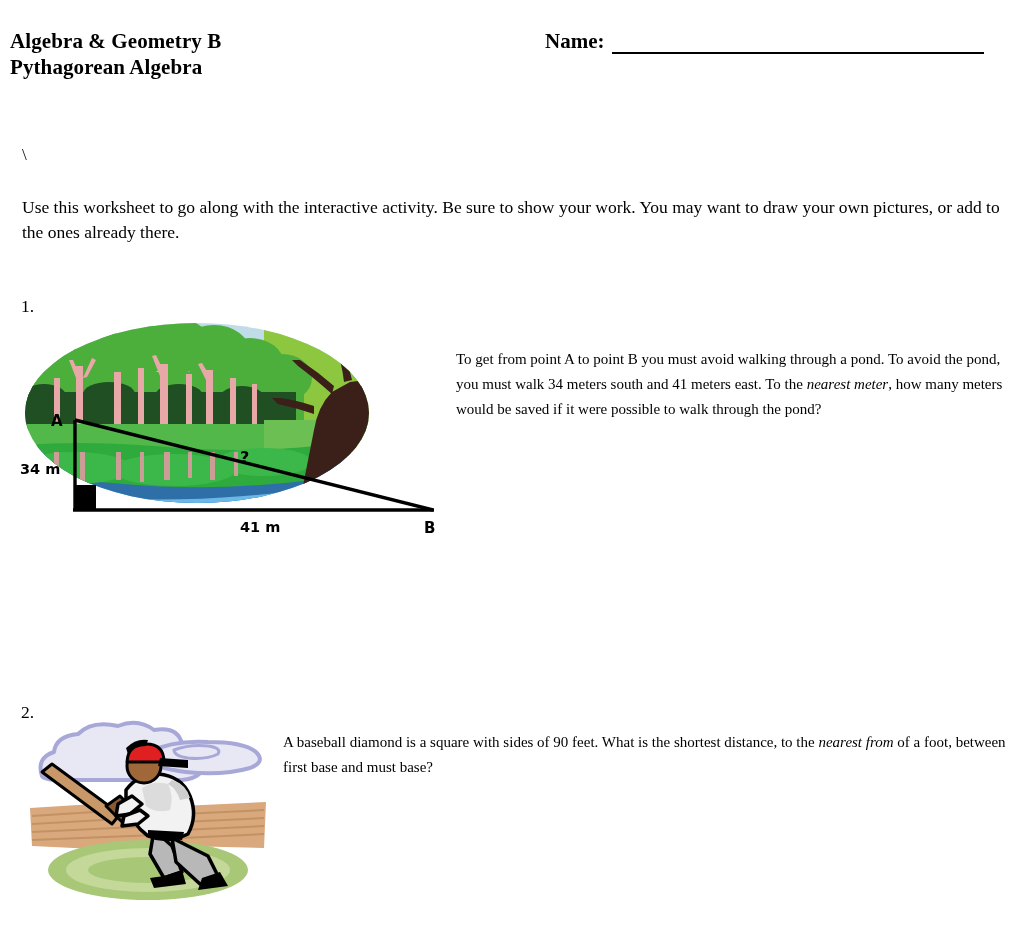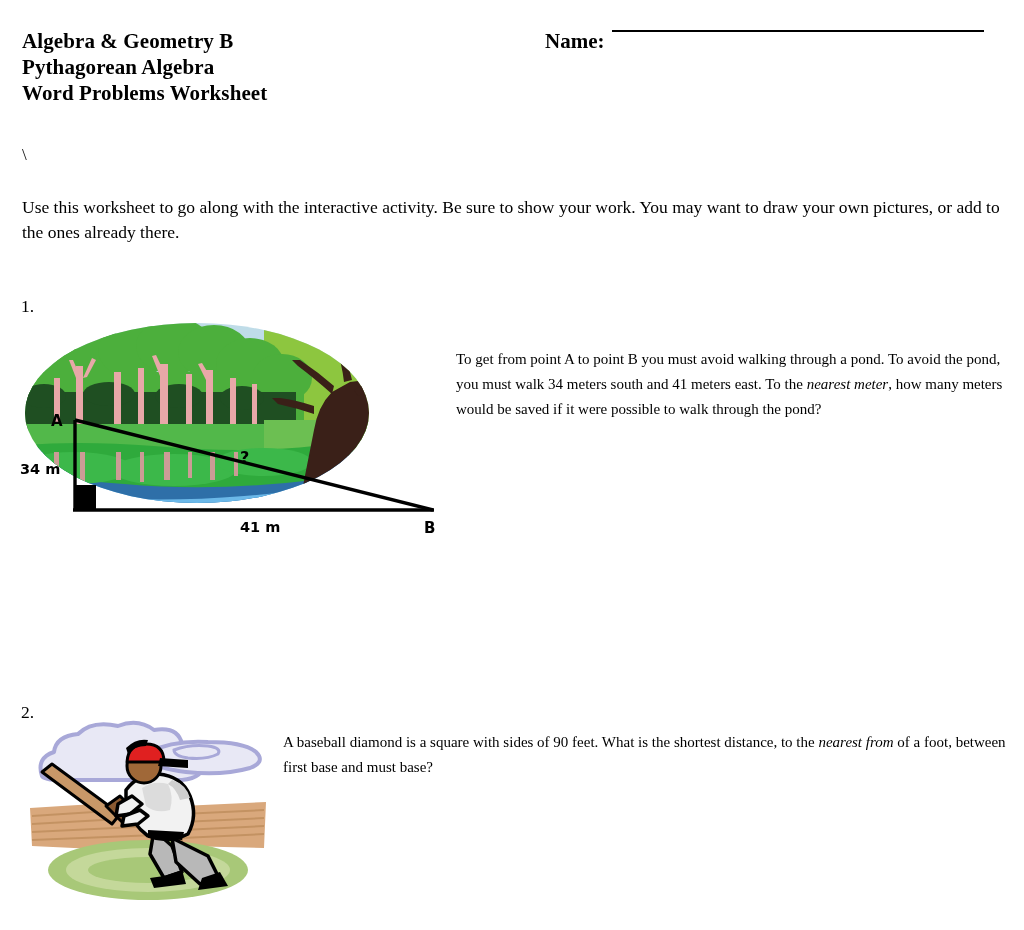--- a/index.html
+++ b/index.html
@@ -13,38 +13,38 @@
     height: 930px;
     position: relative;
     font-family: "Liberation Serif", "DejaVu Serif", serif;
     color: #000000;
     overflow: hidden;
   }
 
   
   .header {
     position: absolute;
-    left: 22px;
+    left: 10px;
     top: 28px;
     width: 520px;
   }
   .header-line {
     font-size: 21px;
     font-weight: bold;
     line-height: 26px;
     letter-spacing: .1px;
     white-space: nowrap;
   }
 
   .name-block {
     position: absolute;
     left: 545px;
     top: 29px;
     display: flex;
-    align-items: flex-start;
+    align-items: flex-end;
   }
   .name-label {
     font-size: 21px;
     font-weight: bold;
     white-space: nowrap;
   }
   .name-rule {
     display: inline-block;
     width: 372px;
     border-bottom: 2.5px solid #000;
@@ -129,21 +129,20 @@
     height: 185px;
   }
   #fig-baseball svg { display: block; }
 </style>
 </head>
 <body>
 
 <div class="header">
   <div class="header-line">Algebra &amp; Geometry B</div>
   <div class="header-line">Pythagorean Algebra</div>
-  <div class="header-line">Word Problems Worksheet</div>
 </div>
 
 <div class="name-block">
   <span class="name-label">Name:</span>
   <span class="name-rule"></span>
 </div>
 
 <div class="stray-mark">\</div>
 
 <div class="intro">Use this worksheet to go along with the interactive activity.  Be sure to show your work. You may want to draw your own pictures, or add to the ones already there.</div>

